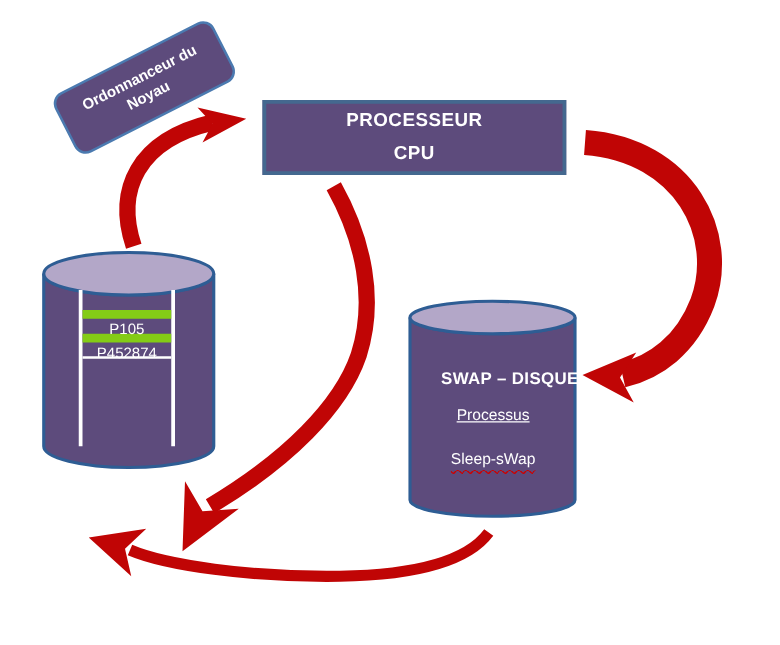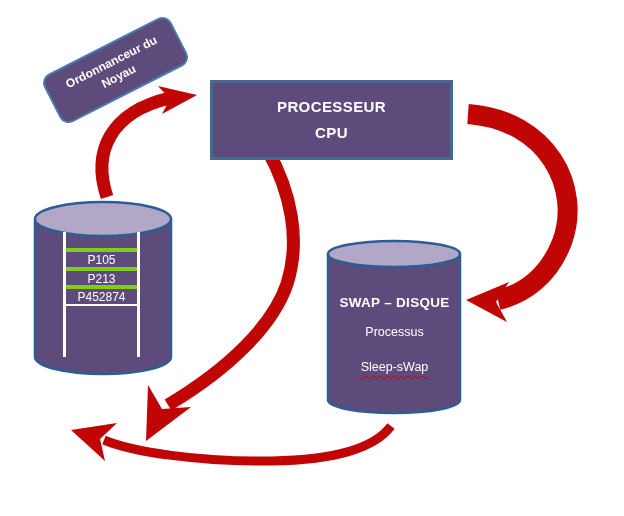--- a/index.html
+++ b/index.html
@@ -27,48 +27,48 @@
     position:absolute;left:44px;top:43px;width:143px;height:54px;
     transform:rotate(-27deg);
     background:var(--shape-fill);
     border:2.5px solid var(--scheduler-border);
     border-radius:10px;box-sizing:border-box;
     display:flex;flex-direction:column;align-items:center;justify-content:center;
     color:var(--text-white);font-weight:bold;font-size:12px;line-height:1.3;
     text-align:center;
   }
   .cpu-box{
-    position:absolute;left:210px;top:80px;width:243px;height:80px;
+    position:absolute;left:210px;top:80px;width:243px;height:60px;
     background:var(--shape-fill);
     border:3px solid var(--box-border);box-sizing:border-box;
     display:flex;flex-direction:column;align-items:center;justify-content:center;
     color:var(--text-white);font-weight:bold;font-size:15px;letter-spacing:0.4px;
   }
   .cpu-line{line-height:26px;}
   .ram-label{
     position:absolute;left:35px;top:216px;width:136px;text-align:center;
     color:var(--text-white);font-weight:bold;font-size:15px;letter-spacing:0.5px;
   }
   .ladder{
     position:absolute;left:63px;top:232px;width:77px;height:125px;
     border-left:3px solid #fff;border-right:3px solid #fff;box-sizing:border-box;
   }
   .ladder-spacer{height:16px;}
   .ladder-row{
-    height:18.5px;box-sizing:border-box;border-top:4px solid #84cc16;
+    height:18.5px;box-sizing:border-box;border-top:7px solid #84cc16;
     color:var(--text-white);font-size:12px;line-height:16px;text-align:center;
   }
   .ladder-rung{height:2px;background:#fff;}
   .swap-title{
-    position:absolute;left:326px;top:295px;width:137px;text-align:center;
+    position:absolute;left:326px;top:295px;width:137px;text-align:right;
     color:var(--text-white);font-weight:bold;font-size:13.5px;letter-spacing:0.3px;
   }
   .swap-sub{
     position:absolute;left:326px;width:137px;text-align:center;
-    color:var(--text-white);font-size:12.5px;
+    color:var(--text-white);font-size:12.5px;text-decoration:underline;
   }
   .swap-sub1{top:325px;}
   .swap-sub2{top:360px;}
   .wavy{
     text-decoration:underline;
     text-decoration-style:wavy;
     text-decoration-color:var(--spellcheck-red);
     text-decoration-thickness:1px;
     text-underline-offset:4px;
   }
@@ -117,21 +117,20 @@
   </div>
 
   <div class="cpu-box">
     <div class="cpu-line">PROCESSEUR</div>
     <div class="cpu-line">CPU</div>
   </div>
 
   <div class="ladder">
     <div class="ladder-spacer"></div>
     <div class="ladder-row">P105</div>
-    <div class="ladder-row">P213</div>
     <div class="ladder-row">P452874</div>
     <div class="ladder-rung"></div>
   </div>
 
   <div class="swap-title">SWAP – DISQUE</div>
   <div class="swap-sub swap-sub1">Processus</div>
   <div class="swap-sub swap-sub2 wavy">Sleep-sWap</div>
 
 </div>
 

